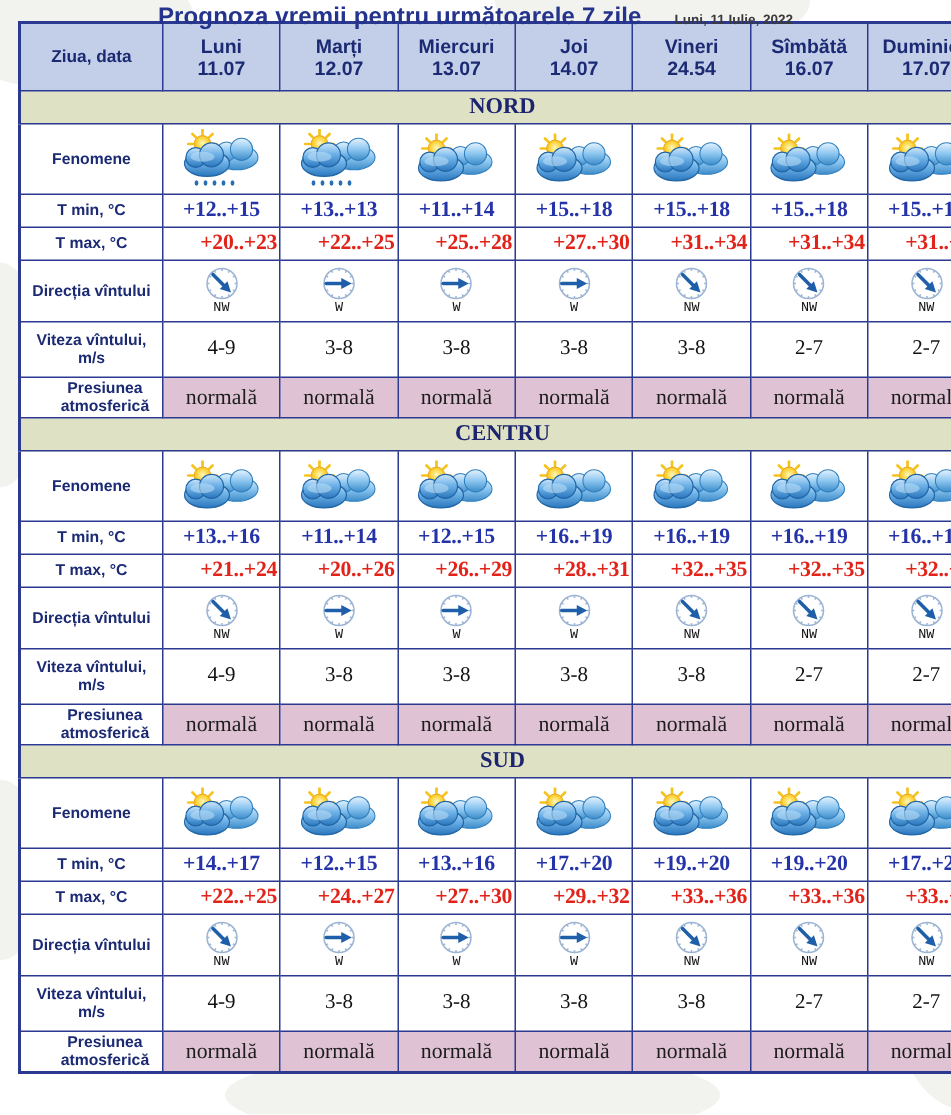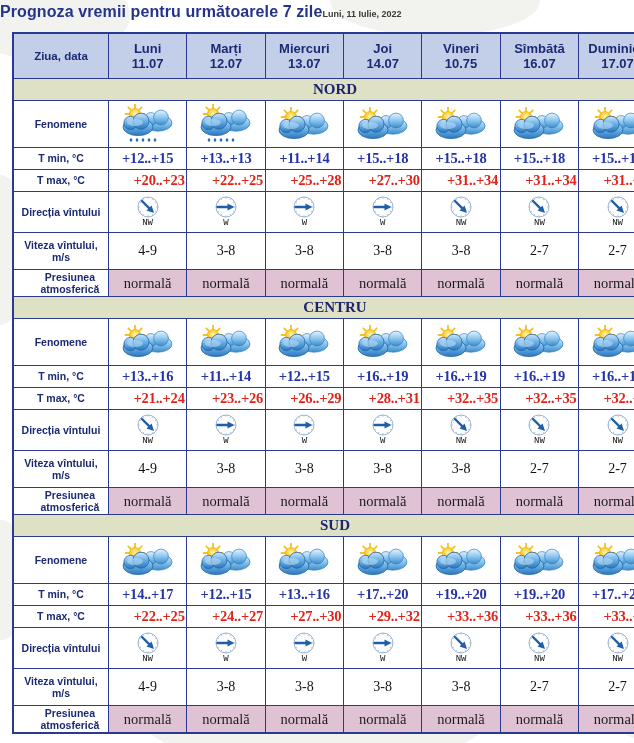--- a/index.html
+++ b/index.html
@@ -14,22 +14,22 @@
   .b1{left:-40px;top:-30px;width:170px;height:90px;}
   .b2{left:330px;top:-34px;width:210px;height:70px;}
   .b3{left:-30px;top:175px;width:60px;height:150px;}
   .b4{left:-26px;top:520px;width:54px;height:120px;}
   .b5{left:150px;top:700px;width:330px;height:60px;}
   .b6{left:600px;top:620px;width:90px;height:120px;}
 
   #page{position:relative;z-index:1;}
 
   .title-row{
-    display:flex;align-items:baseline;
-    height:32px;padding-top:3px;box-sizing:border-box;
+    display:flex;align-items:baseline;justify-content:center;
+    gap:22px;height:14px;padding-top:3px;box-sizing:border-box;
   }
   .title{
     font-size:16px;font-weight:bold;color:#24348c;letter-spacing:.1px;
     white-space:nowrap;
   }
   .today{
     font-size:9px;font-weight:bold;color:#3a3a3a;white-space:nowrap;
   }
 
   table.fc{
@@ -163,21 +163,21 @@
           <td>
     <div class="day-name">Miercuri</div>
     <div class="day-date">13.07</div>
   </td>
           <td>
     <div class="day-name">Joi</div>
     <div class="day-date">14.07</div>
   </td>
           <td>
     <div class="day-name">Vineri</div>
-    <div class="day-date">10.75</div>
+    <div class="day-date">24.54</div>
   </td>
           <td>
     <div class="day-name">Sîmbătă</div>
     <div class="day-date">16.07</div>
   </td>
           <td>
     <div class="day-name">Duminică</div>
     <div class="day-date">17.07</div>
   </td>
         </tr>
@@ -1124,21 +1124,21 @@
           <td class="val">+11..+14</td>
           <td class="val">+12..+15</td>
           <td class="val">+16..+19</td>
           <td class="val">+16..+19</td>
           <td class="val">+16..+19</td>
           <td class="val">+16..+19</td>
         </tr>
         <tr class="tmax">
     <td class="rl">T max, °C</td>
           <td class="val">+21..+24</td>
-          <td class="val">+23..+26</td>
+          <td class="val">+20..+26</td>
           <td class="val">+26..+29</td>
           <td class="val">+28..+31</td>
           <td class="val">+32..+35</td>
           <td class="val">+32..+35</td>
           <td class="val">+32..+35</td>
         </tr>
         <tr class="wdir">
     <td class="rl">Direcția vîntului</td>
           <td>
       <div class="wd-cell">

